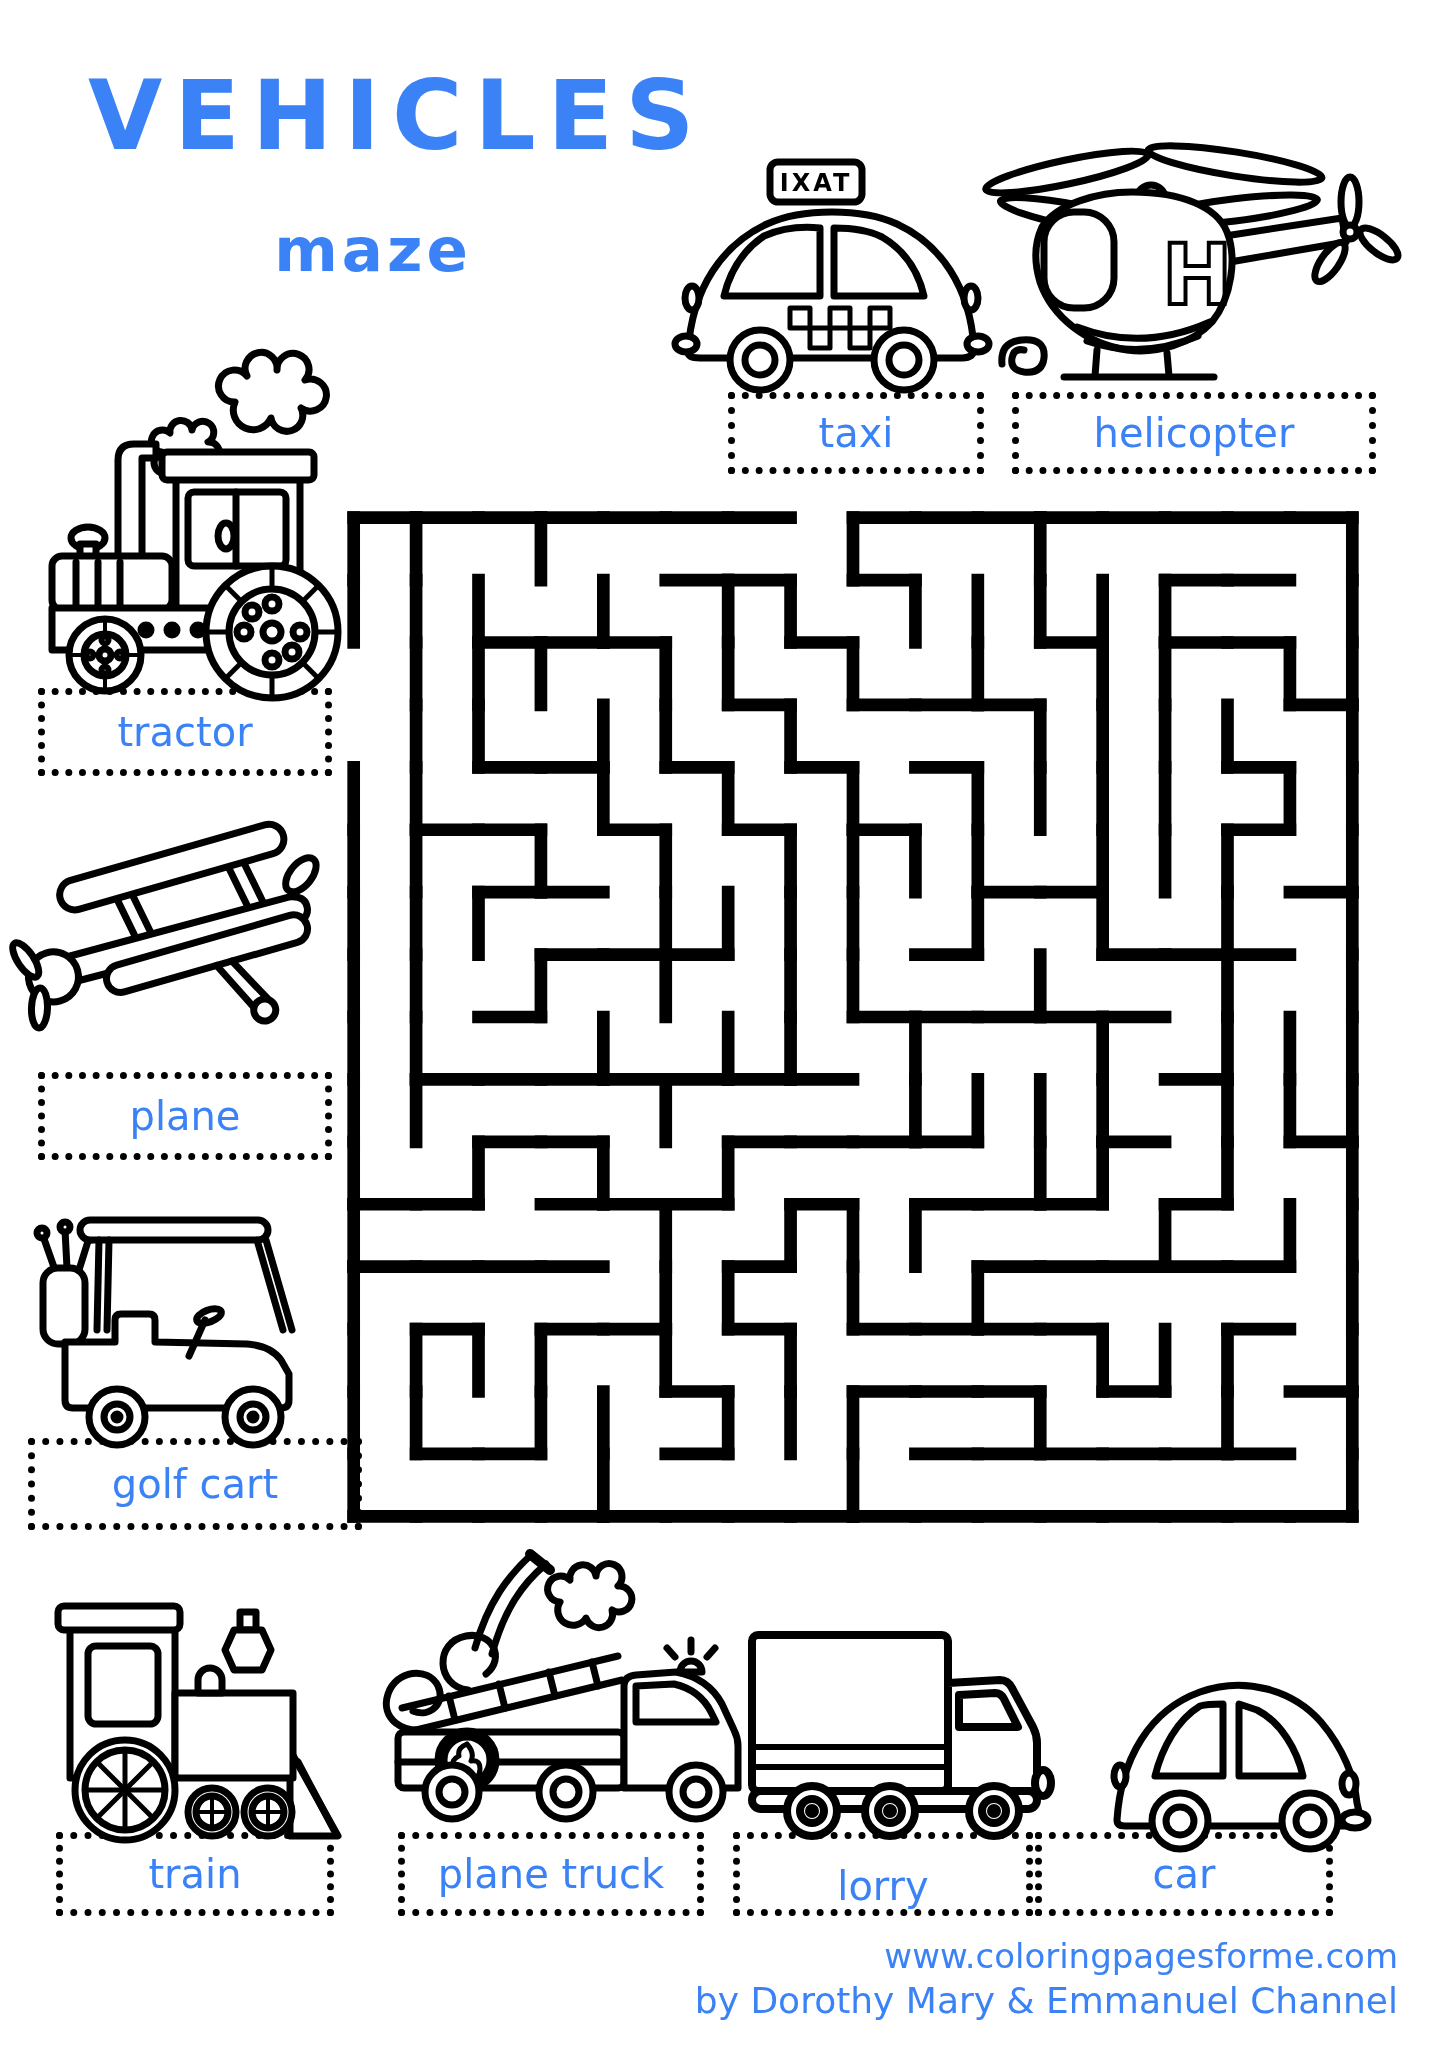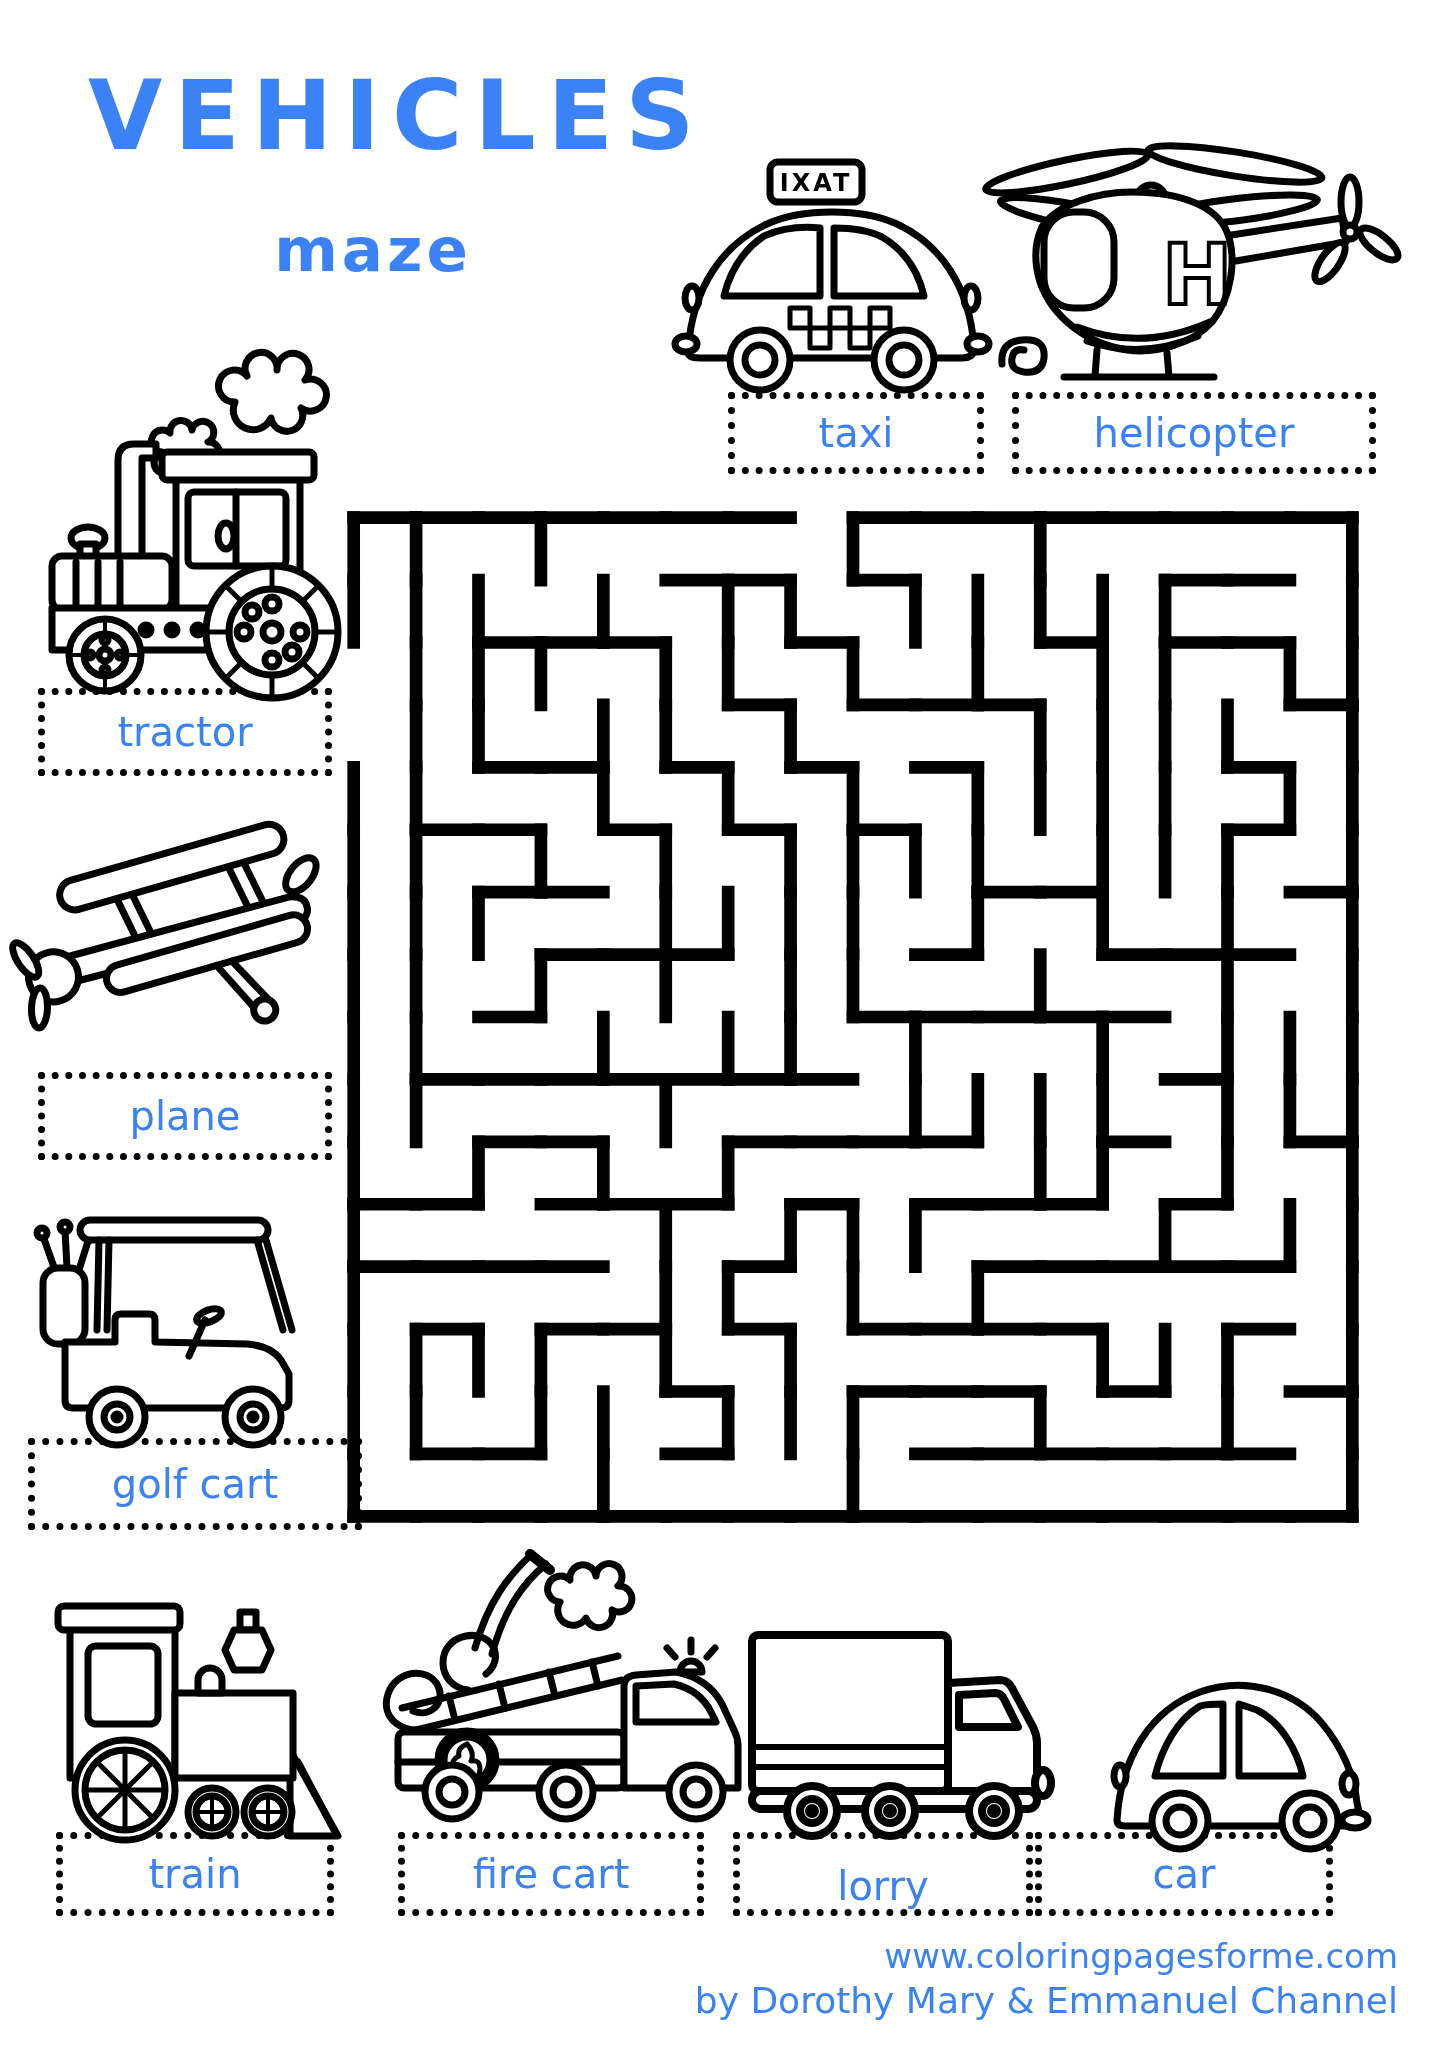--- a/index.html
+++ b/index.html
@@ -39,21 +39,21 @@
   <div class="abs label-box" style="left:38px;top:1072px;width:294px;height:88px;">
     <span>plane</span>
     </div>
   <div class="abs label-box" style="left:28px;top:1438px;width:334px;height:92px;">
     <span>golf cart</span>
     </div>
   <div class="abs label-box" style="left:56px;top:1832px;width:278px;height:84px;">
     <span>train</span>
     </div>
   <div class="abs label-box" style="left:398px;top:1832px;width:306px;height:84px;">
-    <span>fire cart</span>
+    <span>plane truck</span>
     </div>
   <div class="abs label-box" style="left:733px;top:1832px;width:300px;height:84px;align-items:flex-end;">
     <span>lorry</span>
     </div>
   <div class="abs label-box" style="left:1035px;top:1832px;width:298px;height:84px;text-align:center;">
     <span>car</span>
     </div>
 
   <svg class="abs art" style="left:341px;top:505px;width:1024px;height:1024px;" viewBox="-13 -13 1050 1050">
       <line x1="0" y1="0" x2="64" y2="0" stroke="#000000" stroke-width="13" stroke-linecap="square"></line>

